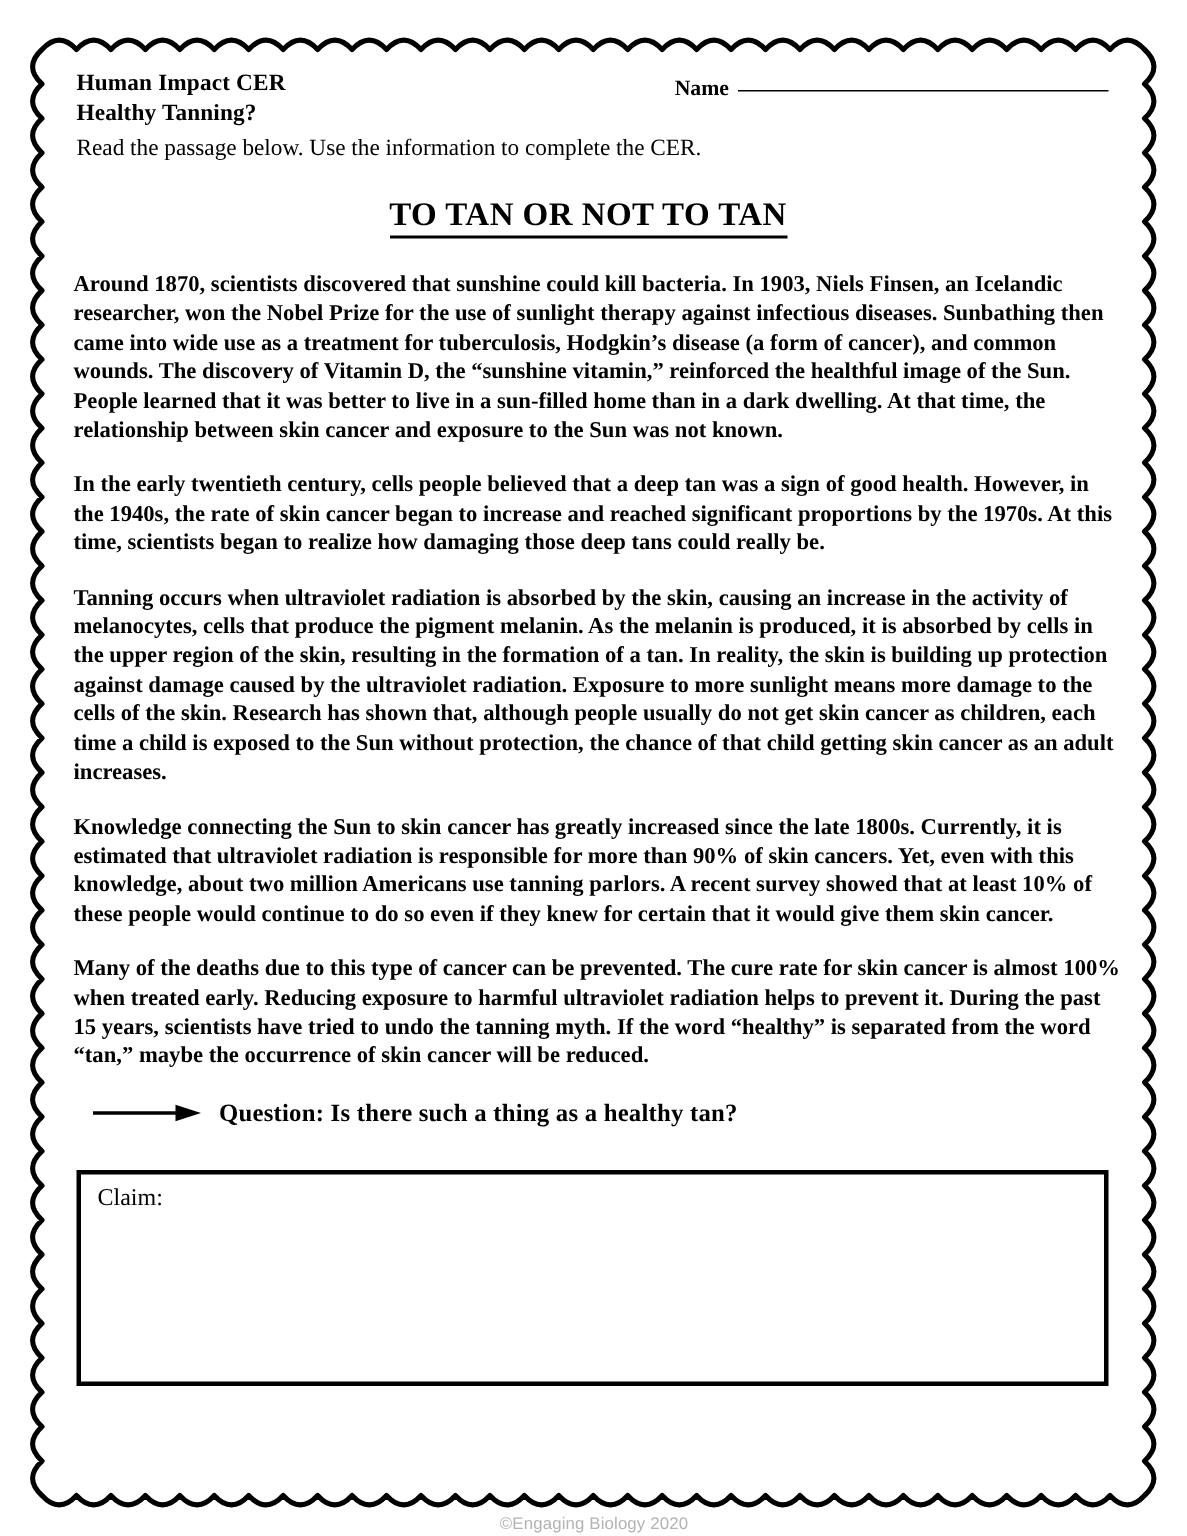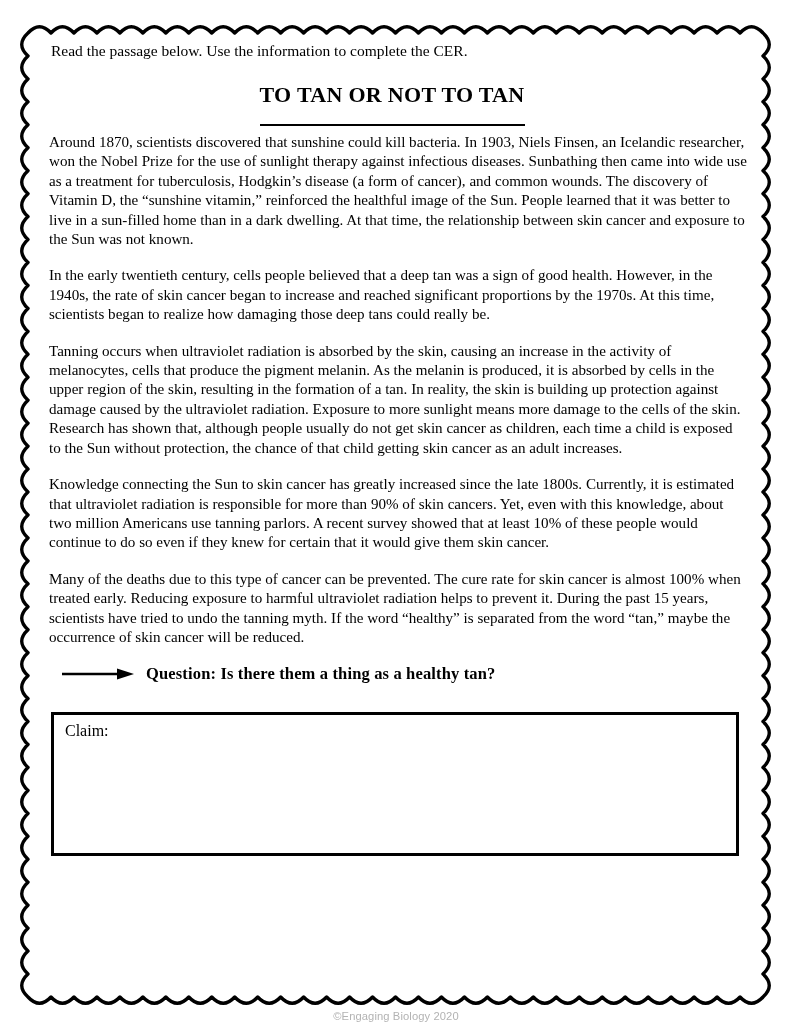--- a/index.html
+++ b/index.html
@@ -85,28 +85,29 @@
   .main-title {
     text-align: center;
     font-weight: bold;
     font-size: 22px;
     letter-spacing: 0.3px;
     margin-top: 21px;
     margin-left: -8px;
   }
   .main-title span {
     border-bottom: 2.2px solid #000;
-    padding-bottom: 17px;
+    padding-bottom: 2px;
   }
 
   
   .passage {
     margin-top: 25px;
     margin-left: 3px;
     width: 698px;
+    font-weight: bold;
   }
   .passage p {
     margin: 0 0 17px 0;
     font-size: 15.1px;
     line-height: 19.4px;
     text-align: left;
   }
 
   
   .question-row {
@@ -161,41 +162,52 @@
 </style>
 </head>
 <body>
 
 <svg id="page-border" viewBox="0 0 791 1024" width="791" height="1024" aria-hidden="true">
   <path id="border-path" fill="none" stroke="#000000" stroke-width="3.4" stroke-linecap="round" stroke-linejoin="round" d="M 28 33 Q 39.48 20.46 50.97 33.00 Q 62.45 20.46 73.94 33.00 Q 85.42 20.46 96.91 33.00 Q 108.39 20.46 119.88 33.00 Q 131.36 20.46 142.84 33.00 Q 154.33 20.46 165.81 33.00 Q 177.30 20.46 188.78 33.00 Q 200.27 20.46 211.75 33.00 Q 223.23 20.46 234.72 33.00 Q 246.20 20.46 257.69 33.00 Q 269.17 20.46 280.66 33.00 Q 292.14 20.46 303.63 33.00 Q 315.11 20.46 326.59 33.00 Q 338.08 20.46 349.56 33.00 Q 361.05 20.46 372.53 33.00 Q 384.02 20.46 395.50 33.00 Q 406.98 20.46 418.47 33.00 Q 429.95 20.46 441.44 33.00 Q 452.92 20.46 464.41 33.00 Q 475.89 20.46 487.38 33.00 Q 498.86 20.46 510.34 33.00 Q 521.83 20.46 533.31 33.00 Q 544.80 20.46 556.28 33.00 Q 567.77 20.46 579.25 33.00 Q 590.73 20.46 602.22 33.00 Q 613.70 20.46 625.19 33.00 Q 636.67 20.46 648.16 33.00 Q 659.64 20.46 671.13 33.00 Q 682.61 20.46 694.09 33.00 Q 705.58 20.46 717.06 33.00 Q 728.55 20.46 740.03 33.00 Q 751.52 20.46 763.00 33.00 Q 775.54 44.48 763.00 55.95 Q 775.54 67.43 763.00 78.90 Q 775.54 90.38 763.00 101.86 Q 775.54 113.33 763.00 124.81 Q 775.54 136.29 763.00 147.76 Q 775.54 159.24 763.00 170.71 Q 775.54 182.19 763.00 193.67 Q 775.54 205.14 763.00 216.62 Q 775.54 228.10 763.00 239.57 Q 775.54 251.05 763.00 262.52 Q 775.54 274.00 763.00 285.48 Q 775.54 296.95 763.00 308.43 Q 775.54 319.90 763.00 331.38 Q 775.54 342.86 763.00 354.33 Q 775.54 365.81 763.00 377.29 Q 775.54 388.76 763.00 400.24 Q 775.54 411.71 763.00 423.19 Q 775.54 434.67 763.00 446.14 Q 775.54 457.62 763.00 469.10 Q 775.54 480.57 763.00 492.05 Q 775.54 503.52 763.00 515.00 Q 775.54 526.48 763.00 537.95 Q 775.54 549.43 763.00 560.90 Q 775.54 572.38 763.00 583.86 Q 775.54 595.33 763.00 606.81 Q 775.54 618.29 763.00 629.76 Q 775.54 641.24 763.00 652.71 Q 775.54 664.19 763.00 675.67 Q 775.54 687.14 763.00 698.62 Q 775.54 710.10 763.00 721.57 Q 775.54 733.05 763.00 744.52 Q 775.54 756.00 763.00 767.48 Q 775.54 778.95 763.00 790.43 Q 775.54 801.90 763.00 813.38 Q 775.54 824.86 763.00 836.33 Q 775.54 847.81 763.00 859.29 Q 775.54 870.76 763.00 882.24 Q 775.54 893.71 763.00 905.19 Q 775.54 916.67 763.00 928.14 Q 775.54 939.62 763.00 951.10 Q 775.54 962.57 763.00 974.05 Q 775.54 985.52 763.00 997.00 Q 751.52 1009.54 740.03 997.00 Q 728.55 1009.54 717.06 997.00 Q 705.58 1009.54 694.09 997.00 Q 682.61 1009.54 671.13 997.00 Q 659.64 1009.54 648.16 997.00 Q 636.67 1009.54 625.19 997.00 Q 613.70 1009.54 602.22 997.00 Q 590.73 1009.54 579.25 997.00 Q 567.77 1009.54 556.28 997.00 Q 544.80 1009.54 533.31 997.00 Q 521.83 1009.54 510.34 997.00 Q 498.86 1009.54 487.38 997.00 Q 475.89 1009.54 464.41 997.00 Q 452.92 1009.54 441.44 997.00 Q 429.95 1009.54 418.47 997.00 Q 406.98 1009.54 395.50 997.00 Q 384.02 1009.54 372.53 997.00 Q 361.05 1009.54 349.56 997.00 Q 338.08 1009.54 326.59 997.00 Q 315.11 1009.54 303.63 997.00 Q 292.14 1009.54 280.66 997.00 Q 269.17 1009.54 257.69 997.00 Q 246.20 1009.54 234.72 997.00 Q 223.23 1009.54 211.75 997.00 Q 200.27 1009.54 188.78 997.00 Q 177.30 1009.54 165.81 997.00 Q 154.33 1009.54 142.84 997.00 Q 131.36 1009.54 119.88 997.00 Q 108.39 1009.54 96.91 997.00 Q 85.42 1009.54 73.94 997.00 Q 62.45 1009.54 50.97 997.00 Q 39.48 1009.54 28.00 997.00 Q 15.46 985.52 28.00 974.05 Q 15.46 962.57 28.00 951.10 Q 15.46 939.62 28.00 928.14 Q 15.46 916.67 28.00 905.19 Q 15.46 893.71 28.00 882.24 Q 15.46 870.76 28.00 859.29 Q 15.46 847.81 28.00 836.33 Q 15.46 824.86 28.00 813.38 Q 15.46 801.90 28.00 790.43 Q 15.46 778.95 28.00 767.48 Q 15.46 756.00 28.00 744.52 Q 15.46 733.05 28.00 721.57 Q 15.46 710.10 28.00 698.62 Q 15.46 687.14 28.00 675.67 Q 15.46 664.19 28.00 652.71 Q 15.46 641.24 28.00 629.76 Q 15.46 618.29 28.00 606.81 Q 15.46 595.33 28.00 583.86 Q 15.46 572.38 28.00 560.90 Q 15.46 549.43 28.00 537.95 Q 15.46 526.48 28.00 515.00 Q 15.46 503.52 28.00 492.05 Q 15.46 480.57 28.00 469.10 Q 15.46 457.62 28.00 446.14 Q 15.46 434.67 28.00 423.19 Q 15.46 411.71 28.00 400.24 Q 15.46 388.76 28.00 377.29 Q 15.46 365.81 28.00 354.33 Q 15.46 342.86 28.00 331.38 Q 15.46 319.90 28.00 308.43 Q 15.46 296.95 28.00 285.48 Q 15.46 274.00 28.00 262.52 Q 15.46 251.05 28.00 239.57 Q 15.46 228.10 28.00 216.62 Q 15.46 205.14 28.00 193.67 Q 15.46 182.19 28.00 170.71 Q 15.46 159.24 28.00 147.76 Q 15.46 136.29 28.00 124.81 Q 15.46 113.33 28.00 101.86 Q 15.46 90.38 28.00 78.90 Q 15.46 67.43 28.00 55.95 Q 15.46 44.48 28.00 33.00 Z"></path>
 </svg>
 
 <div class="page">
 
+  <div class="header-row">
+    <div class="doc-title">
+      <span>Human Impact CER</span>
+      <span class="line2">Healthy Tanning?</span>
+    </div>
+
+    <div class="name-block">
+      <span class="name-label">Name</span>
+      <span class="name-rule"></span>
+    </div>
+  </div>
 
   <div class="instructions">Read the passage below. Use the information to complete the CER.</div>
 
   <div class="main-title">
     <span>TO TAN OR NOT TO TAN</span>
   </div>
 
   <div class="passage">
     <p>Around 1870, scientists discovered that sunshine could kill bacteria. In 1903, Niels Finsen, an Icelandic researcher, won the Nobel Prize for the use of sunlight therapy against infectious diseases. Sunbathing then came into wide use as a treatment for tuberculosis, Hodgkin’s disease (a form of cancer), and common wounds. The discovery of Vitamin D, the “sunshine vitamin,” reinforced the healthful image of the Sun. People learned that it was better to live in a sun-filled home than in a dark dwelling. At that time, the relationship between skin cancer and exposure to the Sun was not known.</p>
     <p>In the early twentieth century, cells people believed that a deep tan was a sign of good health. However, in the 1940s, the rate of skin cancer began to increase and reached significant proportions by the 1970s. At this time, scientists began to realize how damaging those deep tans could really be.</p>
     <p>Tanning occurs when ultraviolet radiation is absorbed by the skin, causing an increase in the activity of melanocytes, cells that produce the pigment melanin. As the melanin is produced, it is absorbed by cells in the upper region of the skin, resulting in the formation of a tan. In reality, the skin is building up protection against damage caused by the ultraviolet radiation. Exposure to more sunlight means more damage to the cells of the skin. Research has shown that, although people usually do not get skin cancer as children, each time a child is exposed to the Sun without protection, the chance of that child getting skin cancer as an adult increases.</p>
     <p>Knowledge connecting the Sun to skin cancer has greatly increased since the late 1800s. Currently, it is estimated that ultraviolet radiation is responsible for more than 90% of skin cancers. Yet, even with this knowledge, about two million Americans use tanning parlors. A recent survey showed that at least 10% of these people would continue to do so even if they knew for certain that it would give them skin cancer.</p>
     <p>Many of the deaths due to this type of cancer can be prevented. The cure rate for skin cancer is almost 100% when treated early. Reducing exposure to harmful ultraviolet radiation helps to prevent it. During the past 15 years, scientists have tried to undo the tanning myth. If the word “healthy” is separated from the word “tan,” maybe the occurrence of skin cancer will be reduced.</p>
   </div>
 
   <div class="question-row">
     <svg class="arrow" viewBox="0 0 74 14" aria-hidden="true">
       <line x1="1" y1="7" x2="59" y2="7" stroke="#000" stroke-width="2.4"></line>
       <polygon points="56,1.5 73,7 56,12.5" fill="#000"></polygon>
     </svg>
-    <span class="question-text">Question: Is there them a thing as a healthy tan?</span>
+    <span class="question-text">Question: Is there such a thing as a healthy tan?</span>
   </div>
 
   <div class="claim-box">
     <span class="claim-label">Claim:</span>
   </div>
 
   <div class="footer">©Engaging Biology 2020</div>
 </div>
 
 </body></html>

